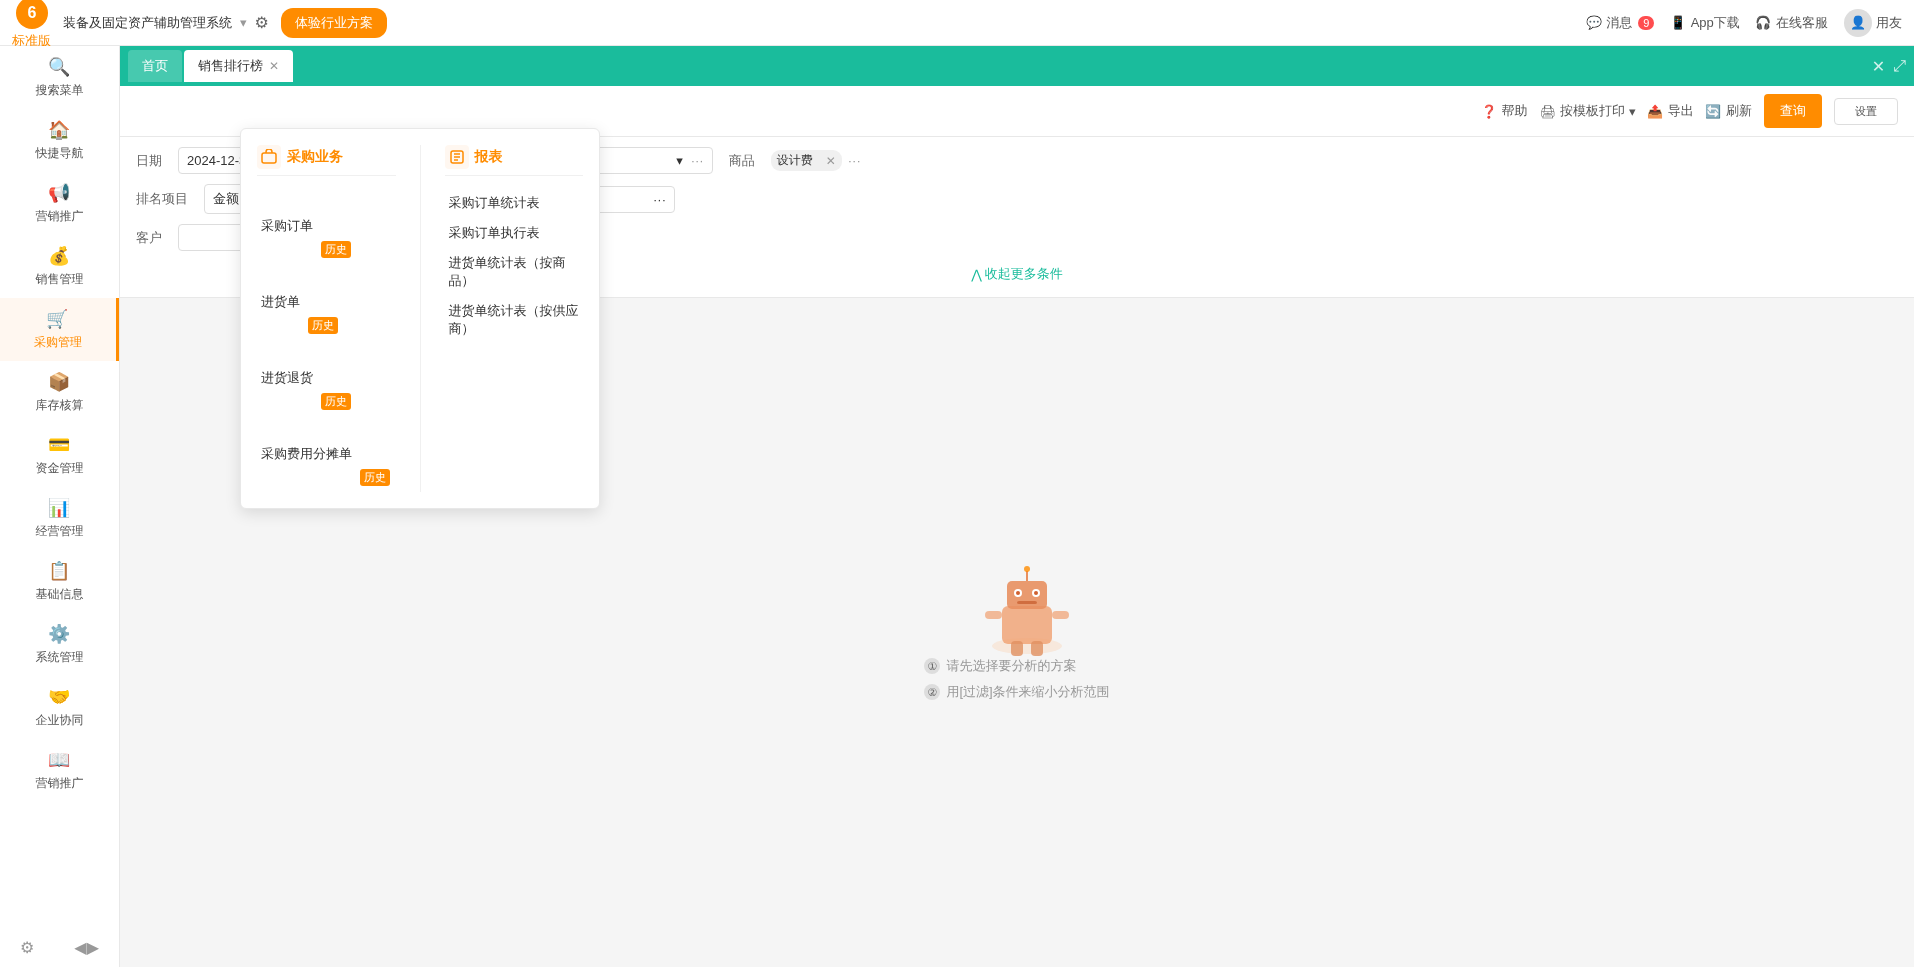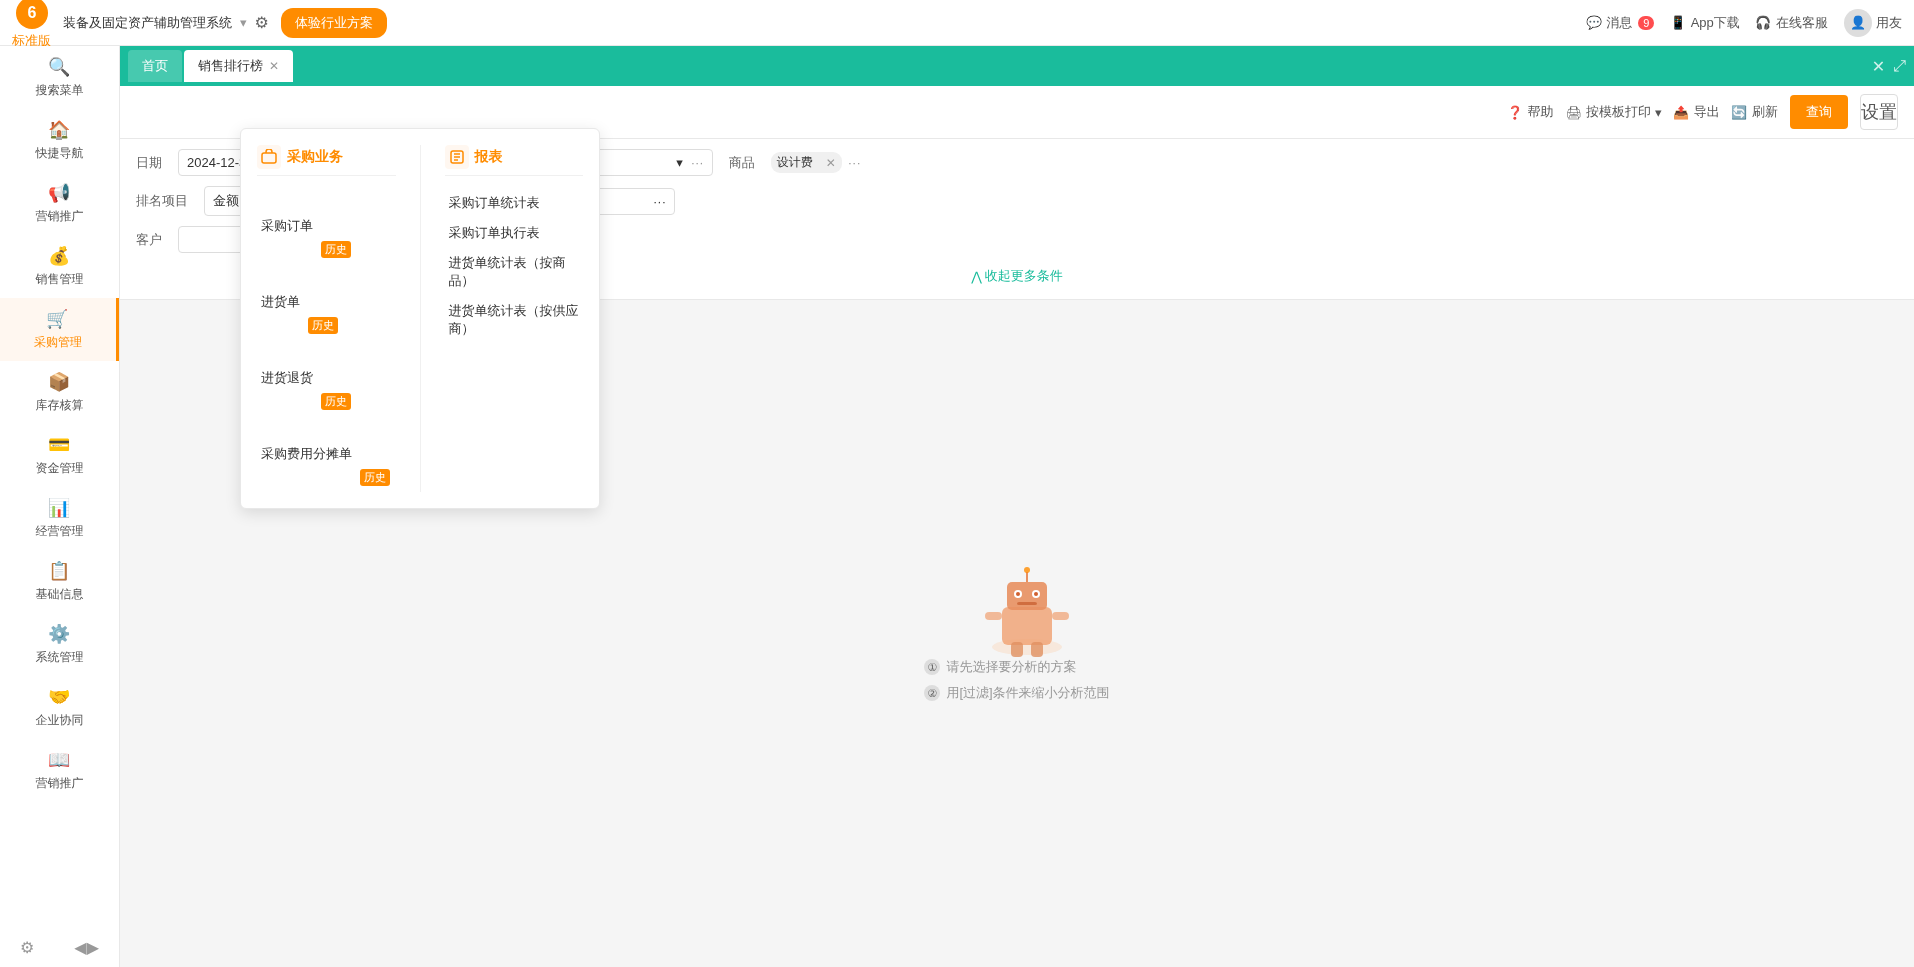--- a/index.html
+++ b/index.html
@@ -29,21 +29,21 @@
     .tab.active { background: #fff; color: #333; border-radius: 4px 4px 0 0; }
     .tab.home { background: rgba(255,255,255,0.2); color: white; }
     .tab-close { font-size: 12px; color: #999; cursor: pointer; }
     .tab-right-icons { margin-left: auto; display: flex; align-items: center; gap: 8px; }
     .tab-icon-btn { color: rgba(255,255,255,0.8); cursor: pointer; font-size: 16px; }
 
     
     .toolbar { background: #fff; padding: 8px 16px; display: flex; align-items: center; gap: 12px; border-bottom: 1px solid #e8e8e8; flex-shrink: 0; justify-content: flex-end; }
     .toolbar-btn { display: flex; align-items: center; gap: 4px; color: #555; cursor: pointer; font-size: 13px; }
     .toolbar-btn-orange { background: #ff8c00; color: white; border: none; border-radius: 4px; padding: 8px 16px; cursor: pointer; font-size: 13px; }
-    .toolbar-btn-white { background: #fff; color: #555; border: 1px solid #ddd; border-radius: 4px; padding: 5px 0; cursor: pointer; font-size: 18px; }
+    .toolbar-btn-white { background: #fff; color: #555; border: 1px solid #ddd; border-radius: 4px; padding: 5px 20px; cursor: pointer; font-size: 11px; }
 
     
     .filter-area { background: #fff; padding: 10px 16px; border-bottom: 1px solid #e8e8e8; flex-shrink: 0; }
     .filter-row { display: flex; align-items: center; gap: 16px; margin-bottom: 10px; }
     .filter-label { color: #666; font-size: 13px; white-space: nowrap; }
     .filter-input { border: 1px solid #ddd; border-radius: 4px; padding: 5px 8px; font-size: 13px; color: #333; background: #fff; min-width: 120px; }
     .filter-date { display: flex; align-items: center; gap: 4px; }
     .date-shortcuts { display: flex; gap: 4px; }
     .date-shortcut { color: #1abc9c; cursor: pointer; font-size: 12px; }
     .filter-select { border: 1px solid #ddd; border-radius: 4px; padding: 5px 8px; font-size: 13px; color: #333; background: #fff; display: flex; align-items: center; gap: 4px; min-width: 140px; cursor: pointer; }

